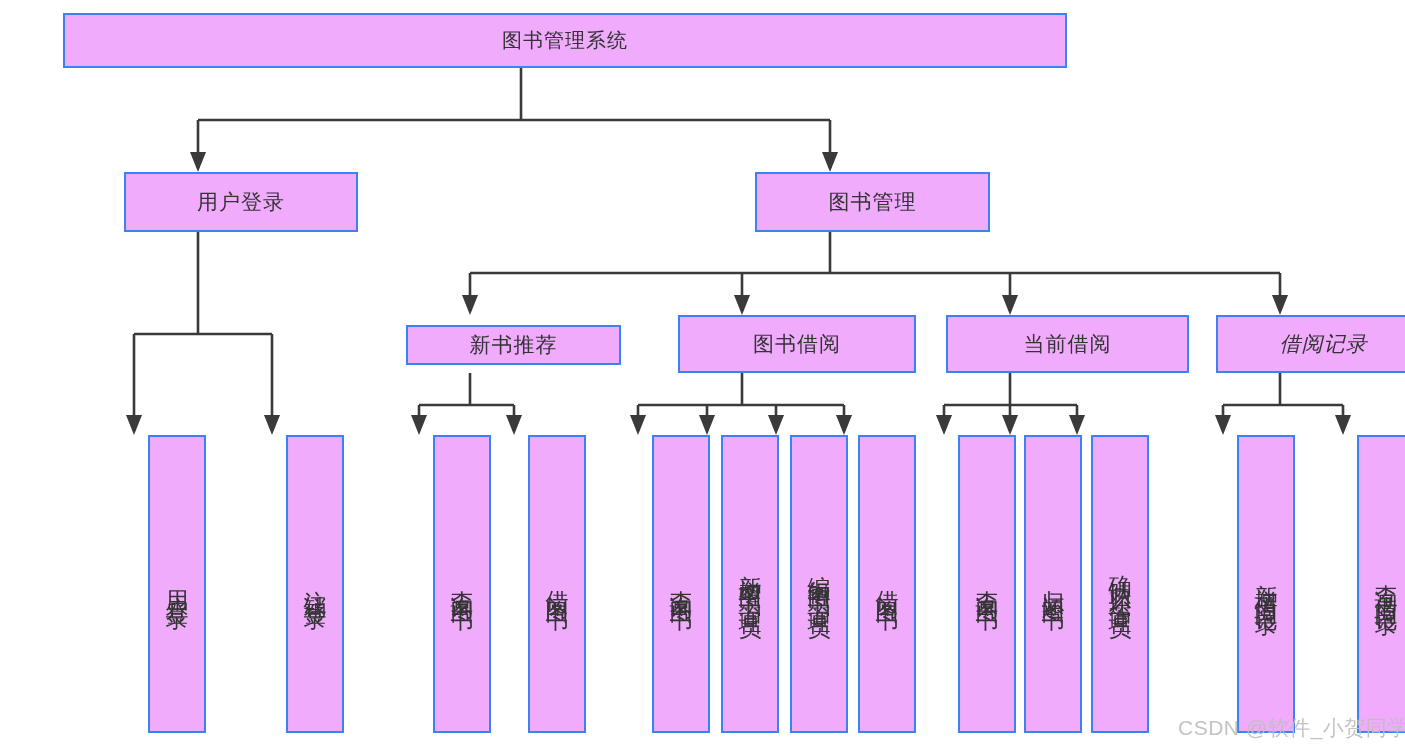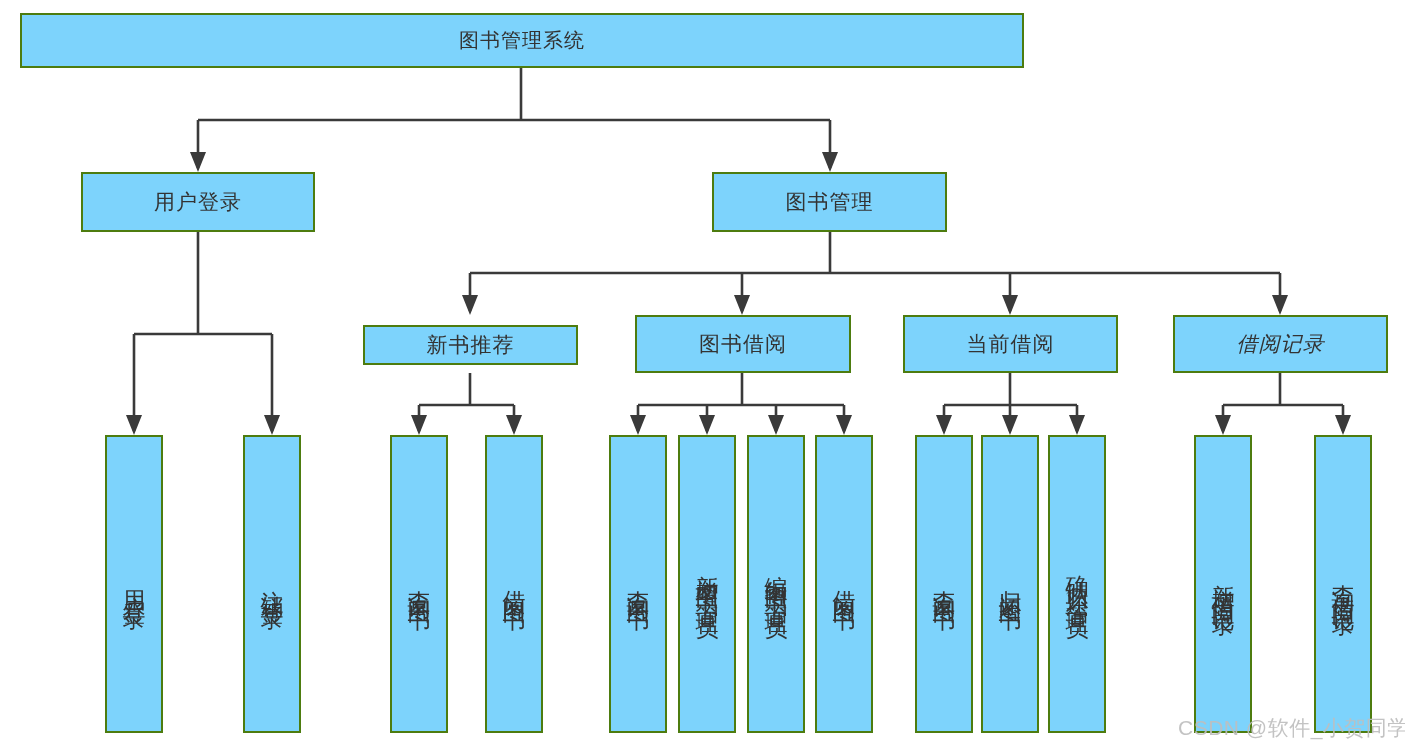--- a/index.html
+++ b/index.html
@@ -4,23 +4,24 @@
 <title>图书管理系统</title>
 <style>
   html,body{margin:0;padding:0;background:#ffffff;}
   body{font-family:"Liberation Sans","DejaVu Sans",sans-serif;}
   #stage{
     position:relative;width:1405px;height:747px;background:#ffffff;
     overflow:hidden;color:#333333;
   }
   #connectors{position:absolute;left:0;top:0;width:1405px;height:747px;z-index:1;}
   .node{
-    position:absolute;box-sizing:border-box;border:2px solid #4d7c0f;background:#7dd3fc;
+    position:absolute;box-sizing:border-box;border:2px solid #3b82f6;background:#f0abfc;
     display:flex;align-items:center;justify-content:center;z-index:2;
     color:#333333;
+    margin-left:43px;
   }
   .h-node{font-size:21px;letter-spacing:1px;white-space:nowrap;}
   .root-node{font-size:20px;}
   .leaf{
     writing-mode:vertical-rl;
     font-size:23px;letter-spacing:6px;line-height:1;
     z-index:2;
   }
   .watermark{
     position:absolute;left:1178px;top:714px;z-index:3;
@@ -96,22 +97,22 @@
     <polygon class="ahead" points="1215,415 1231,415 1223,435"></polygon>
     <polygon class="ahead" points="1335,415 1351,415 1343,435"></polygon>
   </svg>
 
   <div class="node h-node root-node" style="left:20px;top:13px;width:1004px;height:55px;">图书管理系统</div>
 
   <div class="node h-node" style="left:81px;top:172px;width:234px;height:60px;">用户登录</div>
   <div class="node h-node" style="left:712px;top:172px;width:235px;height:60px;font-family:Liberation Serif, serif;">图书管理</div>
 
   <div class="node h-node" style="left:363px;top:325px;width:215px;height:40px;">新书推荐</div>
-  <div class="node h-node" style="left:635px;top:315px;width:216px;height:58px;">图书借阅</div>
-  <div class="node h-node" style="left:903px;top:315px;width:215px;height:58px;">当前借阅</div>
+  <div class="node h-node" style="left:635px;top:315px;width:238px;height:58px;">图书借阅</div>
+  <div class="node h-node" style="left:903px;top:315px;width:243px;height:58px;">当前借阅</div>
   <div class="node h-node" style="left:1173px;top:315px;width:215px;height:58px;font-style:italic;">借阅记录</div>
 
   <div class="node leaf" style="left:105px;top:435px;width:58px;height:298px;">用户登录</div>
   <div class="node leaf" style="left:243px;top:435px;width:58px;height:298px;">注销登录</div>
 
   <div class="node leaf" style="left:390px;top:435px;width:58px;height:298px;">查询图书</div>
   <div class="node leaf" style="left:485px;top:435px;width:58px;height:298px;">借阅图书</div>
 
   <div class="node leaf" style="left:609px;top:435px;width:58px;height:298px;">查询图书</div>
   <div class="node leaf" style="left:678px;top:435px;width:58px;height:298px;">新增图书（管理员）</div>

